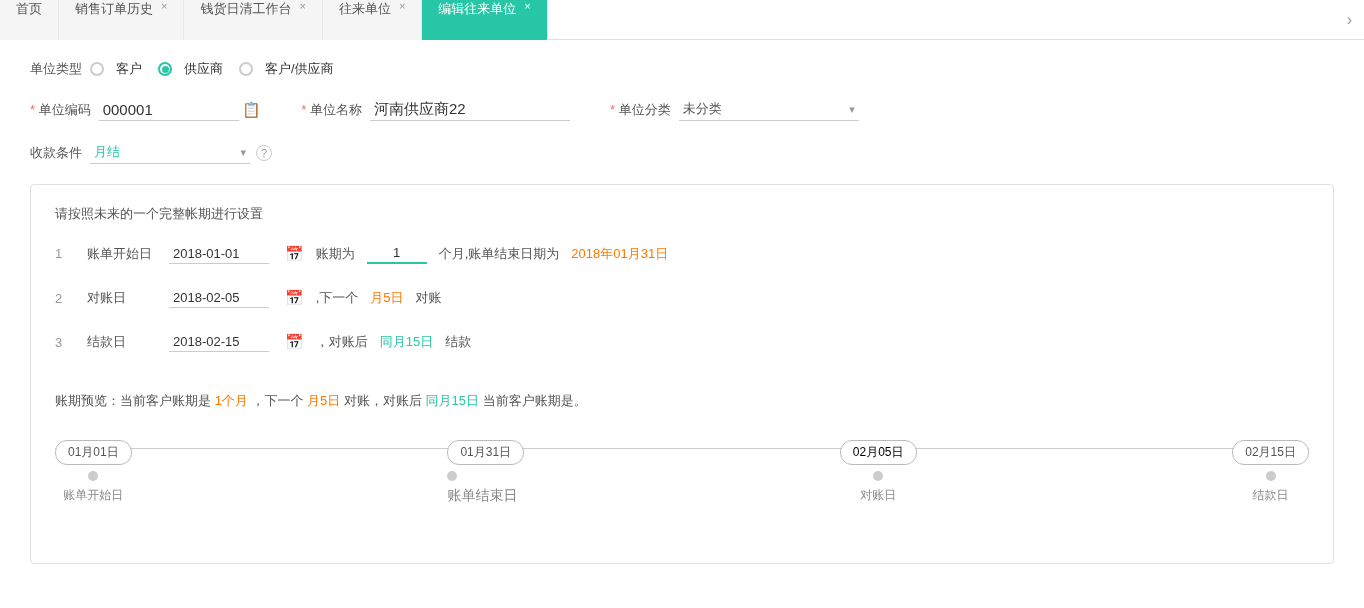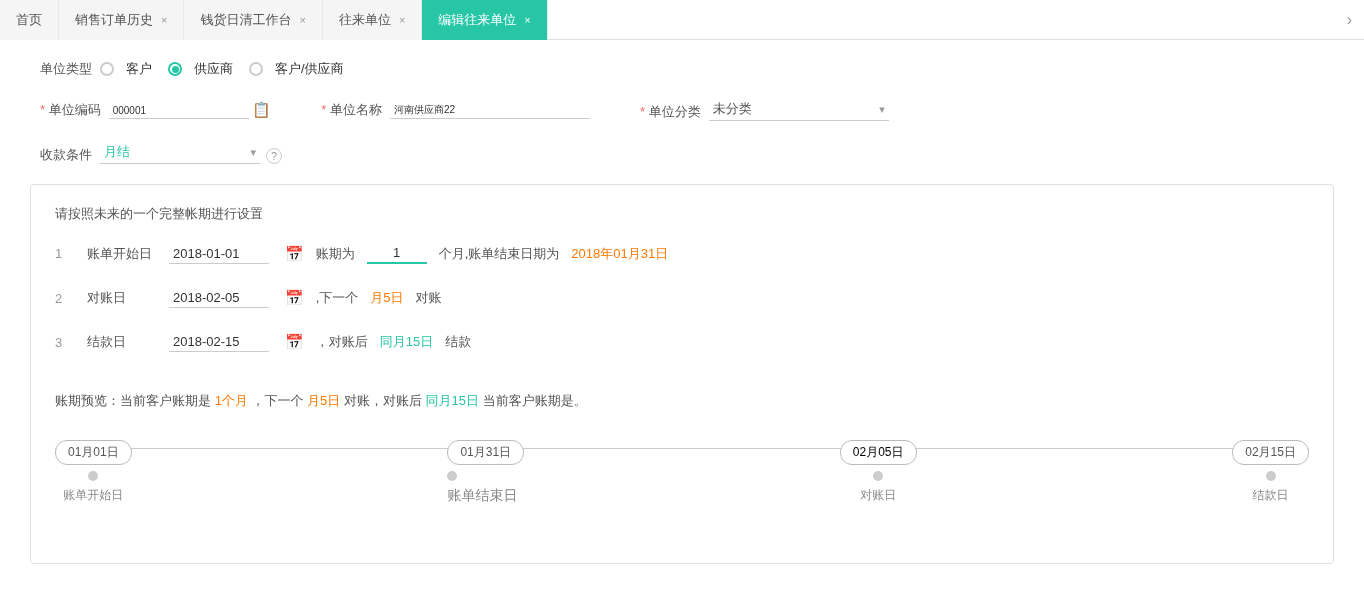--- a/index.html
+++ b/index.html
@@ -9,21 +9,21 @@
     .tab-bar {
       display: flex;
       align-items: center;
       background: #fff;
       border-bottom: 1px solid #e0e0e0;
       height: 40px;
       padding-left: 0;
     }
     .tab-item {
       display: flex;
-      align-items: center;
+      align-items: flex-start;
       padding: 0 16px;
       height: 40px;
       cursor: pointer;
       font-size: 13px;
       color: #555;
       border-right: 1px solid #e8e8e8;
       white-space: nowrap;
       background: #f5f5f5;
       position: relative;
     }
@@ -57,23 +57,22 @@
 
     
     .form-row {
       display: flex;
       align-items: center;
       margin-bottom: 20px;
       flex-wrap: wrap;
     }
     .form-field {
       display: flex;
-      align-items: flex-end;
+      align-items: center;
       margin-right: 40px;
-      margin-left: 10px;
     }
     .form-label {
       color: #555;
       white-space: nowrap;
       margin-right: 8px;
     }
     .required::before {
       content: '* ';
       color: #f56c6c;
     }
@@ -107,21 +106,21 @@
       border-radius: 50%;
       background: #26c6a6;
     }
 
     
     .text-input {
       border: none;
       border-bottom: 1px solid #ccc;
       outline: none;
       padding: 2px 4px;
-      font-size: 10px;
+      font-size: 15px;
       color: #333;
       width: 140px;
     }
     .text-input.wide {
       width: 200px;
     }
 
     .calendar-icon {
       color: #26c6a6;
       margin-left: 4px;

